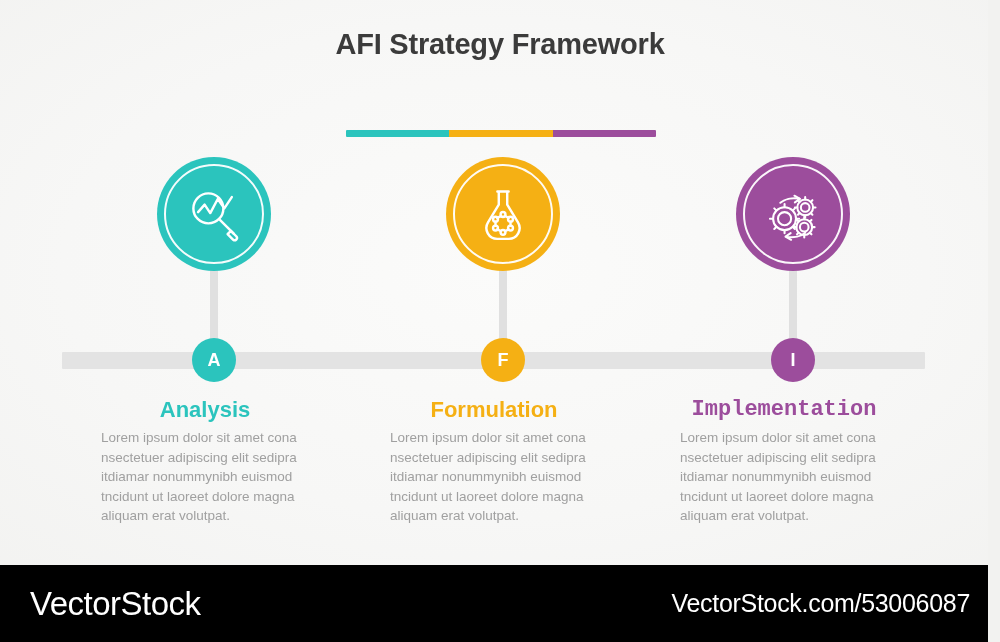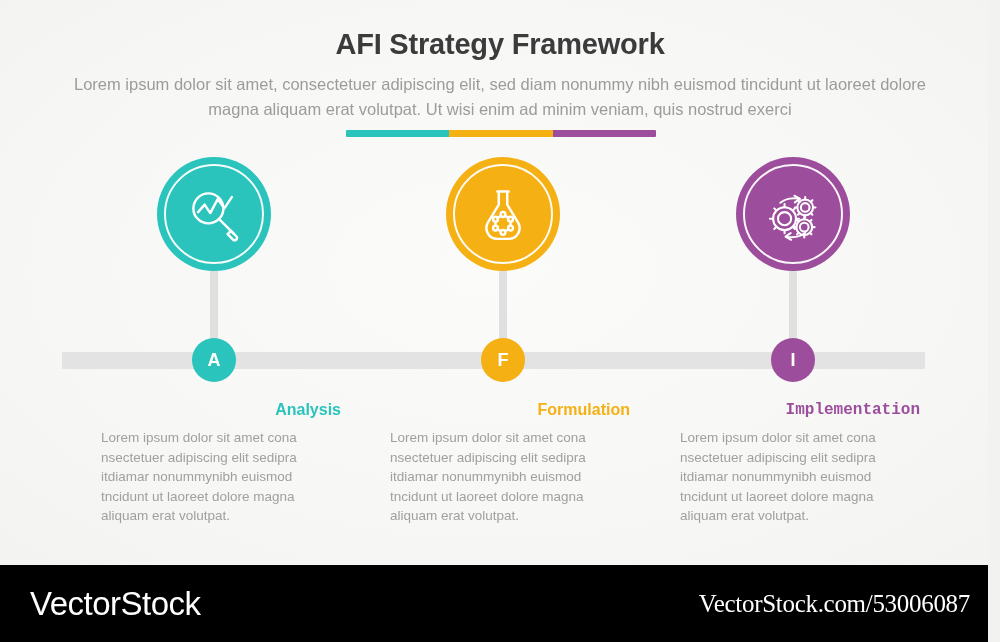--- a/index.html
+++ b/index.html
@@ -142,22 +142,22 @@
     justify-content: center;
     line-height: 1;
   }
 
   
   .col-heading {
     position: absolute;
     top: 398px;
     left: 0;
     width: 272px;
-    text-align: right;
-    font-size: 16px;
+    text-align: center;
+    font-size: 22px;
     font-weight: bold;
     line-height: 24px;
   }
   .col-body {
     position: absolute;
     top: 428px;
     left: 32px;
     width: 240px;
     text-align: left;
     font-size: 13.5px;
@@ -182,31 +182,29 @@
     color: #ffffff;
     font-size: 33px;
     font-weight: normal;
     letter-spacing: -0.5px;
   }
   #footer-url {
     color: #ffffff;
     font-size: 25px;
     font-weight: normal;
     letter-spacing: -0.3px;
-    font-family: Liberation Serif, serif;
   }
 </style>
 </head>
 <body>
 
 <div id="canvas">
 
   <div id="header">
     <div id="page-title" style="color: rgb(59, 59, 59);">AFI Strategy Framework</div>
-    <div id="subtitle">Lorem ipsum dolor sit amet, consectetuer adipiscing elit, sed diam nonummy nibh euismod tincidunt ut laoreet dolore magna aliquam erat volutpat. Ut wisi enim ad minim veniam, quis nostrud exerci</div>
   </div>
 
   <div id="divider">
     <div class="seg seg-0" style="background: rgb(43, 196, 189);"></div>
     <div class="seg seg-1" style="background: rgb(245, 176, 20);"></div>
     <div class="seg seg-2" style="background: rgb(156, 77, 156);"></div>
   </div>
 
   <div id="timeline-bar" style="background: rgb(227, 227, 227);"></div>
 

